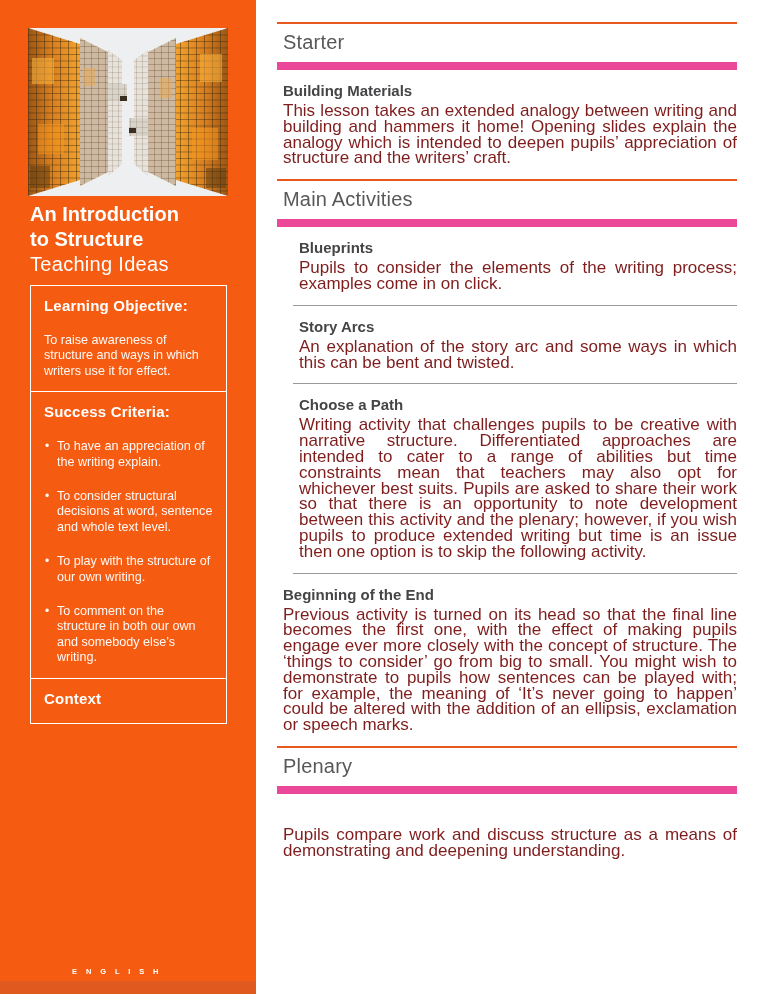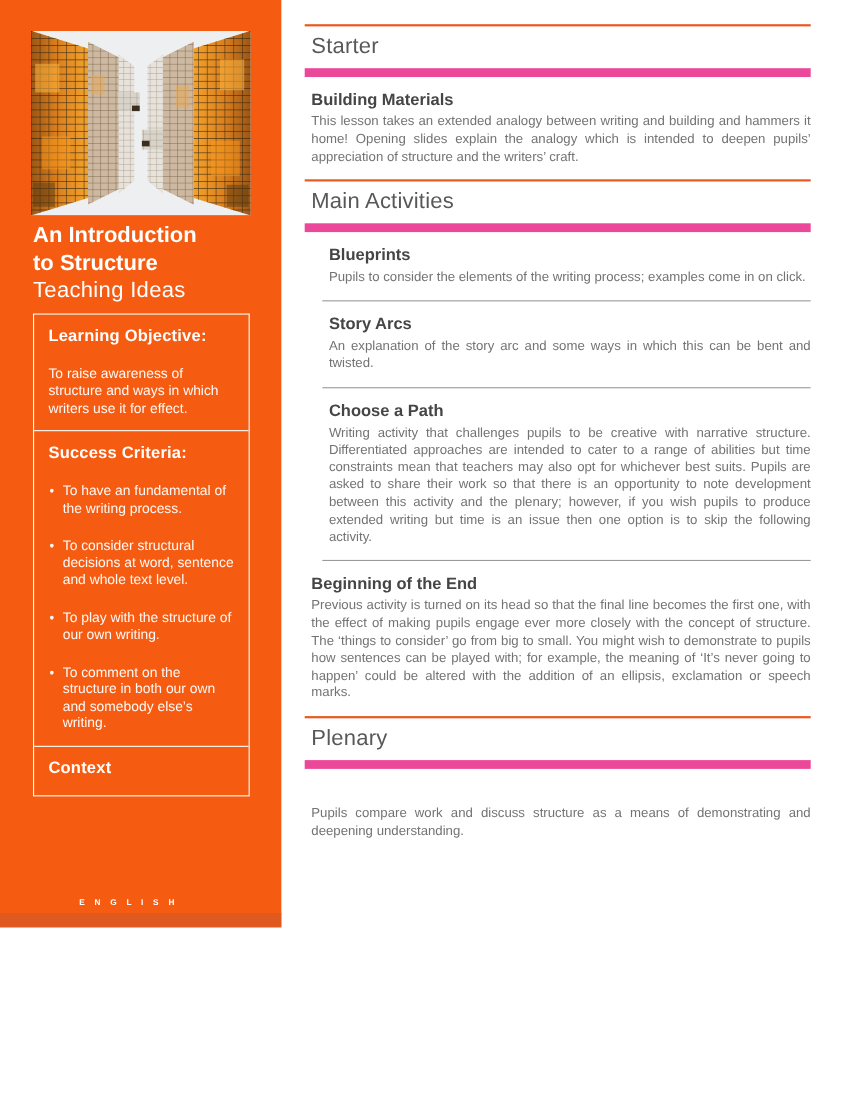--- a/index.html
+++ b/index.html
@@ -12,21 +12,21 @@
     height: 994px;
     background: #ffffff;
     overflow: hidden;
   }
 
   
   .sidebar {
     position: absolute;
     left: 0; top: 0;
     width: 256px;
-    height: 843px;
+    height: 994px;
     background: #f55c11;
     color: #ffffff;
   }
   .photo {
     position: absolute;
     left: 28px; top: 28px;
     width: 200px; height: 168px;
     overflow: hidden;
   }
   .photo svg { display: block; width: 200px; height: 168px; }
@@ -118,24 +118,24 @@
   }
   .entry { padding: 12px 0 13px 6px; }
   .entry.divided { border-bottom: 1px solid #999999; margin-left: 16px; }
   .entry h3 {
     font-size: 15px;
     font-weight: 700;
     color: #454547;
     margin-bottom: 4px;
   }
   .entry p {
-    font-size: 12px;
+    font-size: 17px;
     line-height: 15.8px;
     text-align: justify;
-    color: #737373;
+    color: #7f1d1d;
   }
   .entry.no-title p { margin-top: 21px; }
 </style>
 </head>
 <body>
 
 <div class="page">
 
   <aside class="sidebar">
 
@@ -208,21 +208,21 @@
     </div>
 
     <div class="boxes">
       <section class="box">
         <h3>Learning Objective:</h3>
         <p>To raise awareness of structure and ways in which writers use it for effect.</p>
       </section>
       <section class="box">
         <h3>Success Criteria:</h3>
         <ul>
-          <li>To have an fundamental of the writing process.</li>
+          <li>To have an appreciation of the writing explain.</li>
           <li>To consider structural decisions at word, sentence and whole text level.</li>
           <li>To play with the structure of our own writing.</li>
           <li>To comment on the structure in both our own and somebody else’s writing.</li>
         </ul>
       </section>
       <section class="box">
         <h3>Context</h3>
       </section>
     </div>
 

